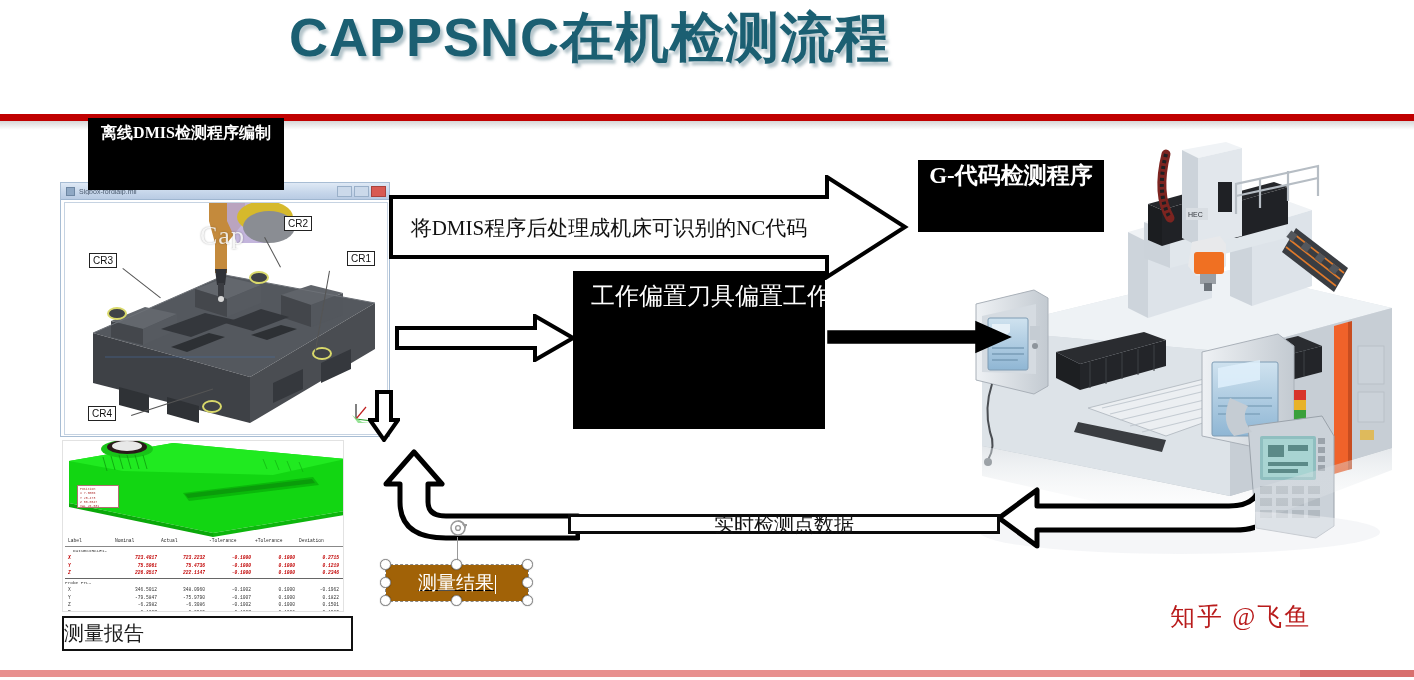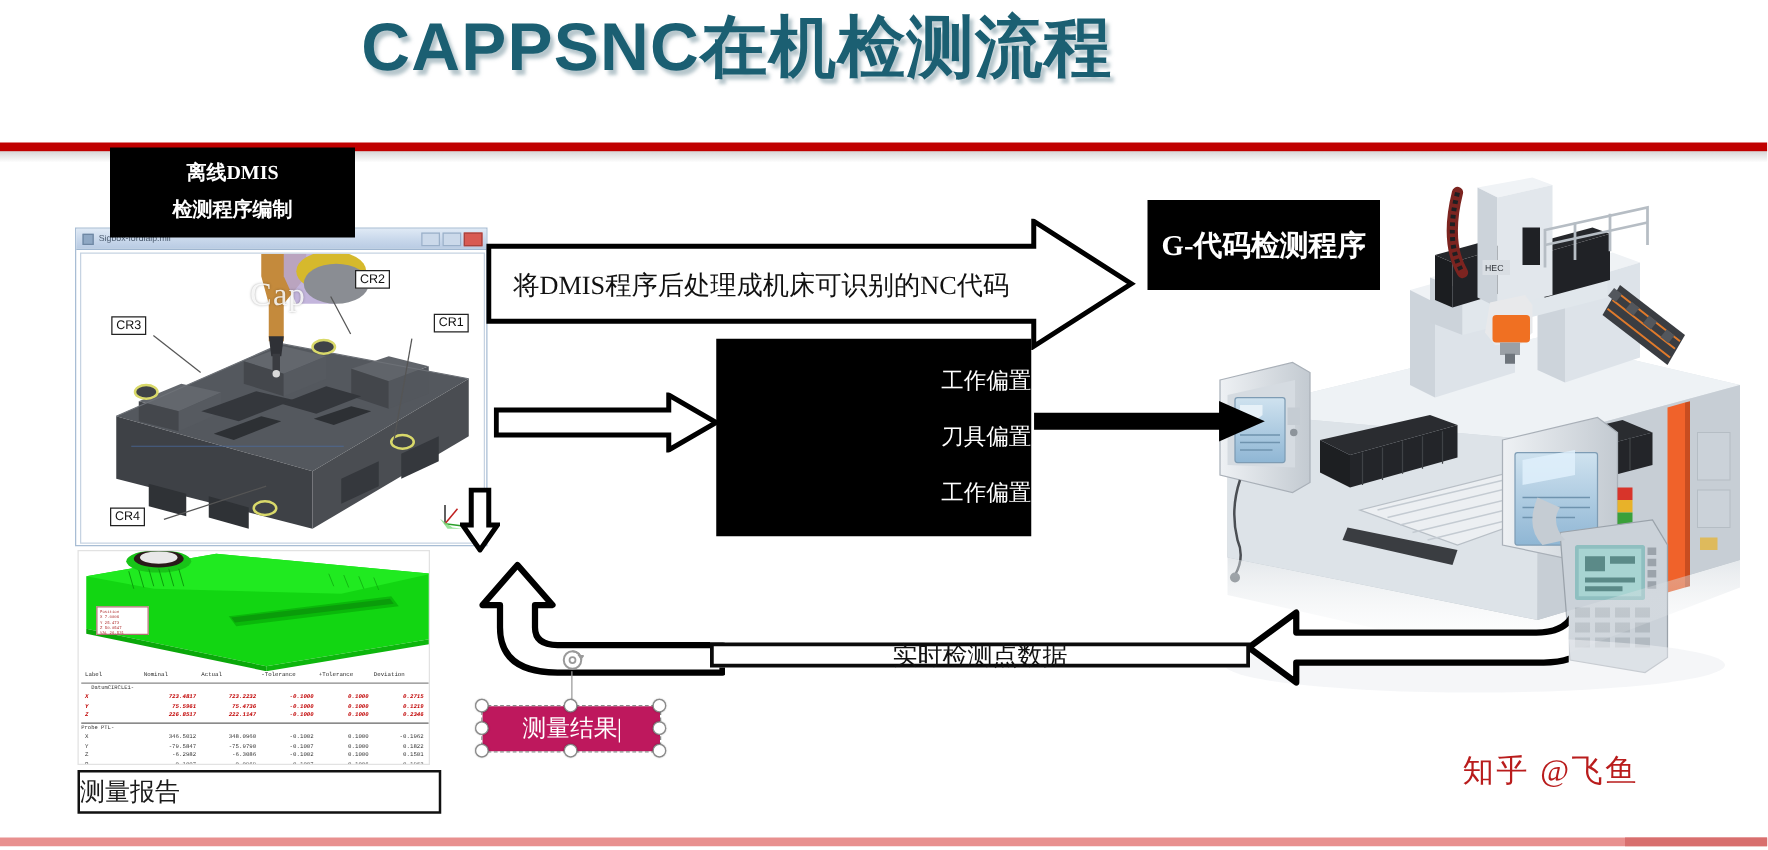--- a/index.html
+++ b/index.html
@@ -56,21 +56,21 @@
     width: 114px; height: 7px;
     background: #d86f6e;
   }
 
   
   .blackbox {
     position: absolute;
     background: #000000;
     color: #ffffff;
     display: flex;
-    flex-direction: column;
+    flex-direction: row;
     justify-content: center;
   }
   .blackbox .ln {
     text-align: center;
     font-family: "Liberation Serif", "DejaVu Serif", serif;
     font-weight: bold;
     white-space: nowrap;
   }
 
   #offline-dmis-box {
@@ -92,21 +92,21 @@
     left: 573px; top: 271px;
     width: 252px; height: 158px;
     z-index: 20;
     justify-content: space-around;
     padding: 12px 0 12px 18px;
   }
   #offsets-box .ln {
     text-align: right;
     font-family: "Liberation Serif", "DejaVu Serif", serif;
     font-weight: normal;
-    font-size: 18px;
+    font-size: 24px;
     line-height: 1.1;
   }
 
   
   #cad-window {
     position: absolute;
     left: 60px; top: 182px;
     width: 330px; height: 255px;
     background: #ffffff;
     border: 1px solid #a8bdd4;
@@ -290,24 +290,25 @@
   #feedback-bar .txt {
     font-family: "Liberation Serif", "DejaVu Serif", serif;
     font-size: 20px; color: #111; white-space: nowrap;
   }
 
   
   #result-box {
     position: absolute;
     left: 386px; top: 565px;
     width: 142px; height: 36px;
-    background: #be185d;
+    background: #a16207;
     display: flex; align-items: center; justify-content: center;
     outline: 1px dashed #8a8a8a;
     z-index: 26;
+    text-decoration: underline;
   }
   #result-box .txt {
     font-family: "Liberation Serif", "DejaVu Serif", serif;
     font-size: 19px; color: #ffffff; white-space: nowrap;
   }
   #result-box .caret {
     display:inline-block; width:1px; height:19px; background:#fff;
     margin-left: 1px; vertical-align: middle;
   }
   .handle {

